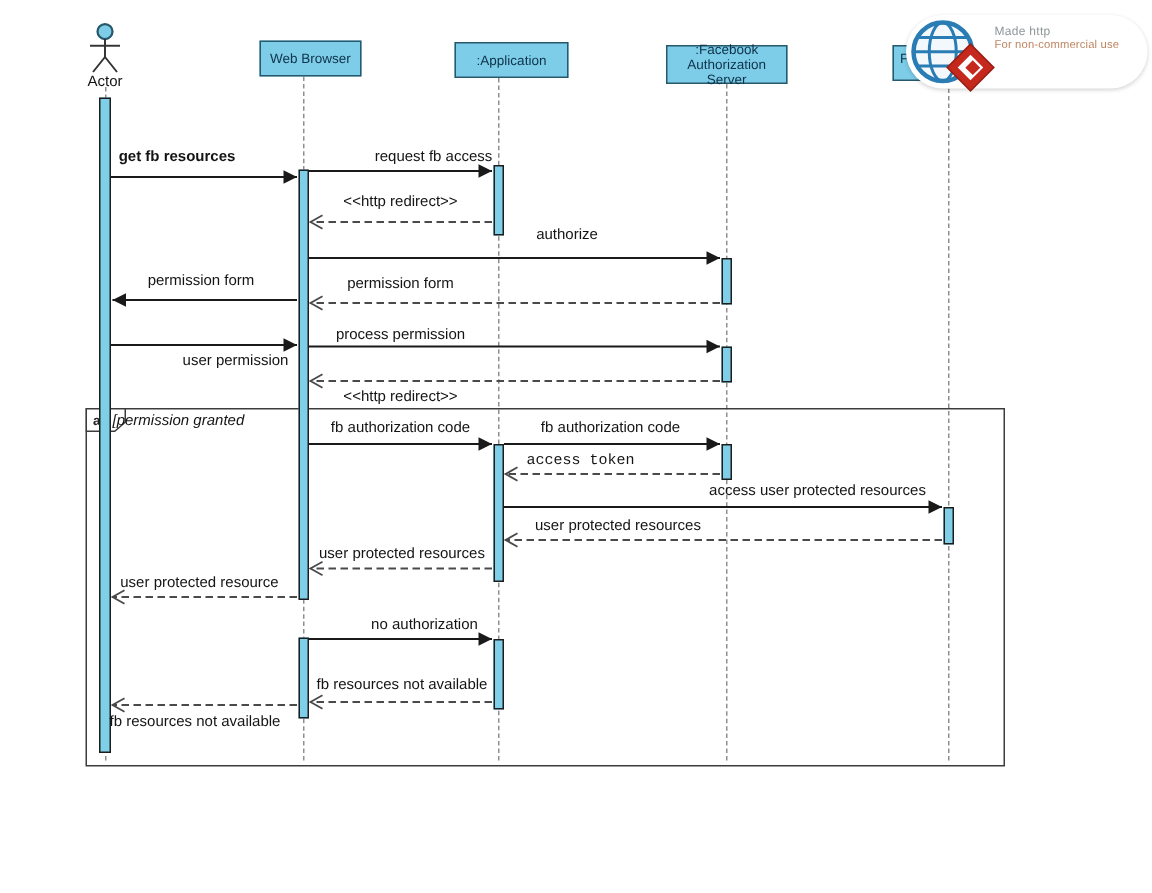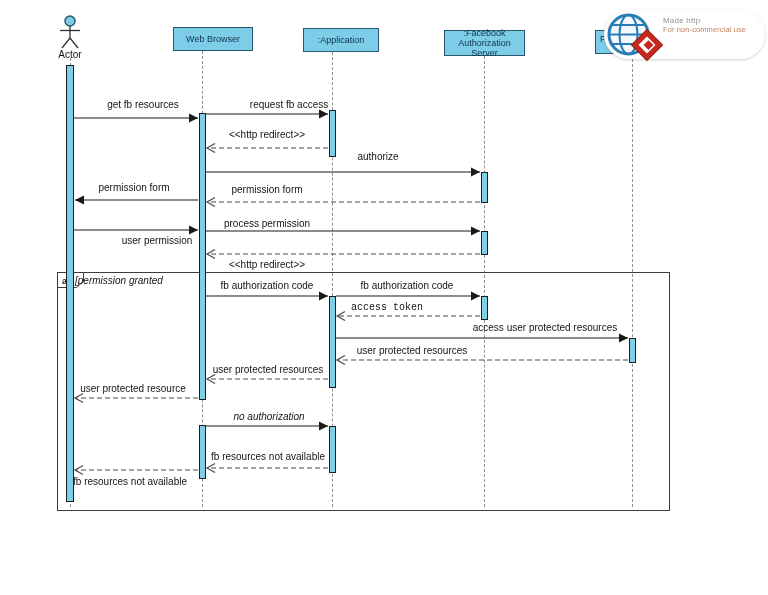--- a/index.html
+++ b/index.html
@@ -117,21 +117,21 @@
       <div class="activation" style="left: 481px; top: 172px; width: 7px; height: 31px; background: rgb(127, 207, 233);"></div>
       <div class="activation" style="left: 481px; top: 231px; width: 7px; height: 24px; background: rgb(127, 207, 233);"></div>
       <div class="activation" style="left: 481px; top: 296px; width: 7px; height: 24px; background: rgb(127, 207, 233);"></div>
       <div class="activation" style="left: 629px; top: 338px; width: 7px; height: 25px; background: rgb(127, 207, 233);"></div>
     </div>
   <div id="layer-messages">
       <svg class="msg-svg" width="128" height="18" style="left: 72px; top: 109px;">
         <line x1="2" y1="9" x2="126" y2="9" stroke="#1a1a1a" stroke-width="1.2"></line>
         <polygon points="126,9 117,4.5 117,13.5" fill="#1a1a1a"></polygon>
       </svg>
-      <div class="msg-label" style="left: 143px; top: 99px;">get fb resources</div>
+      <div class="msg-label" style="left: 118px; top: 99px; font-weight: bold;">get fb resources</div>
       <svg class="msg-svg" width="126" height="18" style="left: 204px; top: 105px;">
         <line x1="2" y1="9" x2="124" y2="9" stroke="#1a1a1a" stroke-width="1.2"></line>
         <polygon points="124,9 115,4.5 115,13.5" fill="#1a1a1a"></polygon>
       </svg>
       <div class="msg-label" style="left: 267px; top: 99px; padding-left: 44px;">request fb access</div>
       <svg class="msg-svg" width="125" height="18" style="left: 205px; top: 139px;">
         <line x1="123" y1="9" x2="2" y2="9" stroke="#4a4a4a" stroke-width="1.2" stroke-dasharray="5,3"></line>
         <polyline points="10,4.5 2,9 10,13.5" fill="none" stroke="#4a4a4a" stroke-width="1.2"></polyline>
       </svg>
       <div class="msg-label" style="left: 267px; top: 129px;">&lt;&lt;http redirect&gt;&gt;</div>
@@ -197,34 +197,34 @@
       <div class="msg-label" style="left: 268px; top: 364px;">user protected resources</div>
       <svg class="msg-svg" width="127" height="18" style="left: 73px; top: 389px;">
         <line x1="125" y1="9" x2="2" y2="9" stroke="#4a4a4a" stroke-width="1.2" stroke-dasharray="5,3"></line>
         <polyline points="10,4.5 2,9 10,13.5" fill="none" stroke="#4a4a4a" stroke-width="1.2"></polyline>
       </svg>
       <div class="msg-label" style="left: 133px; top: 383px;">user protected resource</div>
       <svg class="msg-svg" width="126" height="18" style="left: 204px; top: 417px;">
         <line x1="2" y1="9" x2="124" y2="9" stroke="#1a1a1a" stroke-width="1.2"></line>
         <polygon points="124,9 115,4.5 115,13.5" fill="#1a1a1a"></polygon>
       </svg>
-      <div class="msg-label" style="left: 269px; top: 411px; font-style: italic;">no authorization</div>
+      <div class="msg-label" style="left: 283px; top: 411px;">no authorization</div>
       <svg class="msg-svg" width="125" height="18" style="left: 205px; top: 459px;">
         <line x1="123" y1="9" x2="2" y2="9" stroke="#4a4a4a" stroke-width="1.2" stroke-dasharray="5,3"></line>
         <polyline points="10,4.5 2,9 10,13.5" fill="none" stroke="#4a4a4a" stroke-width="1.2"></polyline>
       </svg>
       <div class="msg-label" style="left: 268px; top: 451px;">fb resources not available</div>
       <svg class="msg-svg" width="127" height="18" style="left: 73px; top: 461px;">
         <line x1="125" y1="9" x2="2" y2="9" stroke="#4a4a4a" stroke-width="1.2" stroke-dasharray="5,3"></line>
         <polyline points="10,4.5 2,9 10,13.5" fill="none" stroke="#4a4a4a" stroke-width="1.2"></polyline>
       </svg>
       <div class="msg-label" style="left: 130px; top: 476px;">fb resources not available</div>
     </div>
   <div id="layer-participants">
-      <div class="participant-box" style="left: 173px; top: 27px; width: 80px; height: 24px;">
+      <div class="participant-box" style="left: 173px; top: 27px; width: 68px; height: 24px;">
         <div>Web Browser</div>
       </div>
       <div class="participant-box" style="left: 303px; top: 28px; width: 76px; height: 24px;">
         <div>:Application</div>
       </div>
       <div class="participant-box" style="left: 444px; top: 30px; width: 81px; height: 26px;">
         <div>:Facebook</div>
         <div>Authorization Server</div>
       </div>
       <div class="participant-box partial-box" style="left: 595px; top: 30px; width: 74px; height: 24px;">

